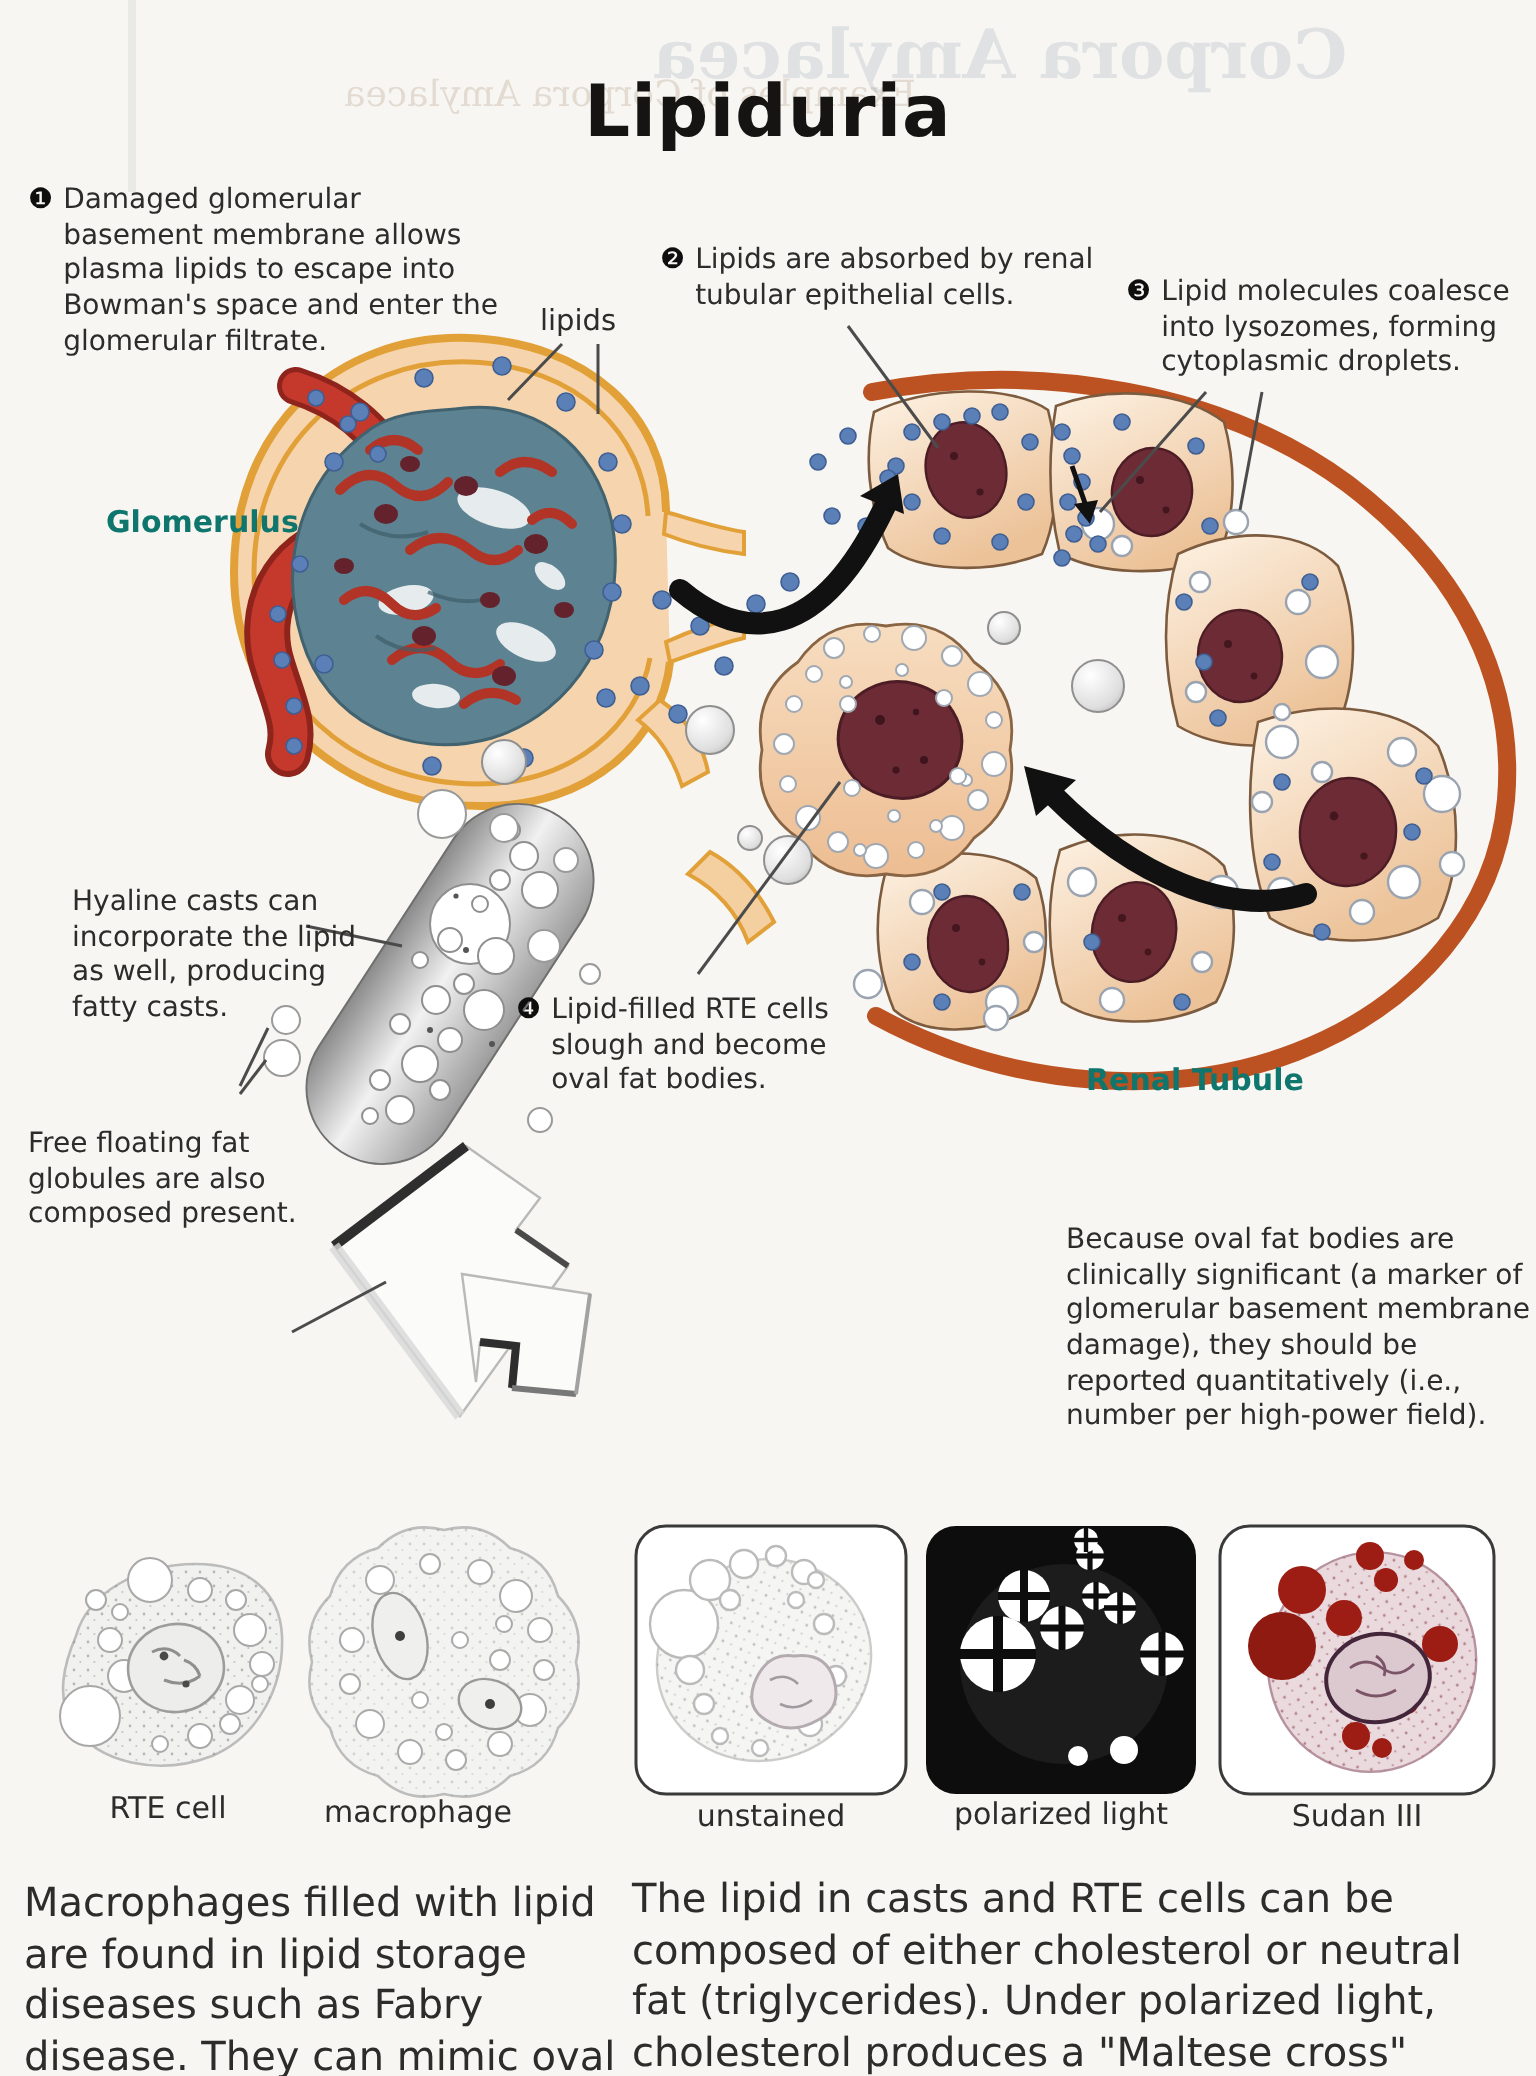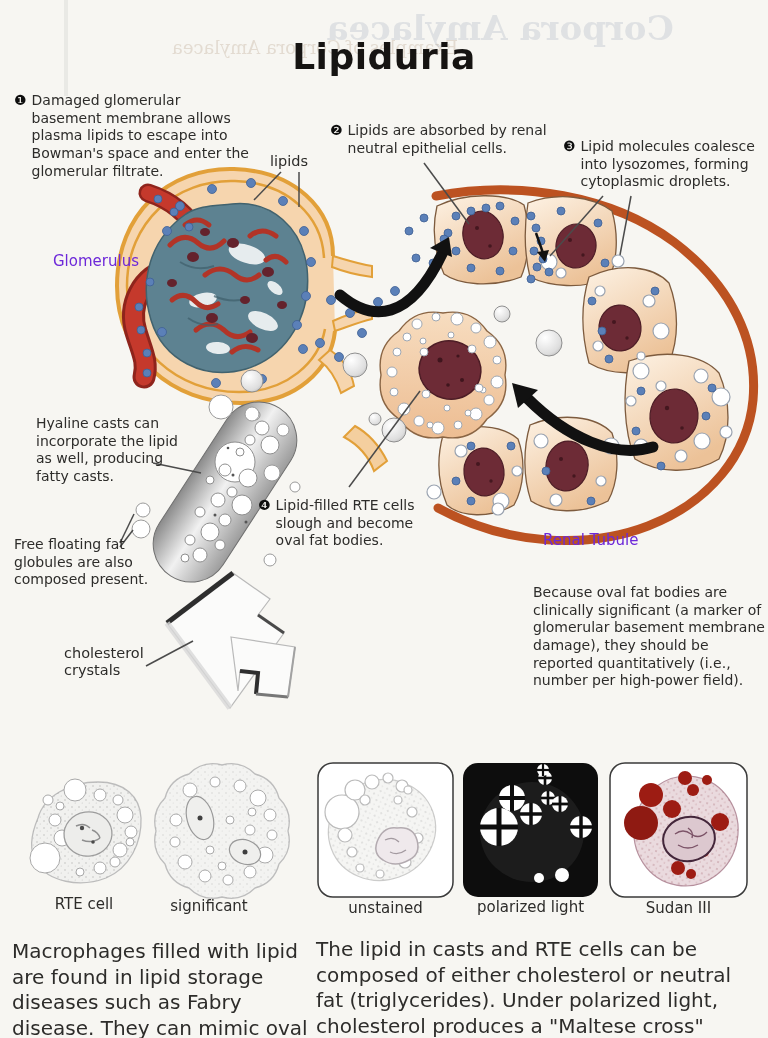--- a/index.html
+++ b/index.html
@@ -4,23 +4,23 @@
 <style>
   html,body{margin:0;padding:0;background:#e8e7e4;}
   .page{position:relative;width:768px;height:1038px;background:#f7f6f2;overflow:hidden;
         font-family:"DejaVu Sans",sans-serif;color:#2d2c2a;}
   .abs{position:absolute;}
   svg.canvas{position:absolute;left:0;top:0;}
   .ghost{transform:scaleX(-1);font-family:"DejaVu Serif",serif;white-space:nowrap;text-align:center;}
   .title{font-size:36px;font-weight:600;letter-spacing:.5px;text-align:center;color:#161412;}
   .step{display:flex;gap:5px;font-size:14px;line-height:1.26;}
   .step .n{flex:0 0 auto;color:#0e0e0e;}
-  .note{font-size:14px;line-height:1.26;}
+  .note{font-size:14px;line-height:1.26;margin-top:28px;}
   .lab{font-size:14.5px;line-height:1.2;}
-  .lab-b{font-size:15px;font-weight:normal;color:#6d28d9;}
+  .lab-b{font-size:15px;font-weight:bold;color:#0f766e;}
   .cap{font-size:15px;text-align:center;}
   .para{font-size:20px;line-height:1.28;}
   .edge-artifact{background:rgba(115,115,122,.10);}
 </style>
 </head>
 <body>
 
 <div class="page">
 
   <div class="abs edge-artifact" style="left:64px;top:0;width:4px;height:96px"></div>
@@ -541,44 +541,43 @@
 
   <div class="abs title" style="left:0;top:36px;width:768px">Lipiduria</div>
 
   <div class="abs step" style="left:14px;top:92px;width:240px">
     <span class="n">❶</span>
     <span>Damaged glomerular basement membrane allows plasma lipids to escape into Bowman's space and enter the glomerular filtrate.</span>
   </div>
 
   <div class="abs step" style="left:330px;top:122px;width:228px">
     <span class="n">❷</span>
-    <span>Lipids are absorbed by renal neutral epithelial cells.</span>
+    <span>Lipids are absorbed by renal tubular epithelial cells.</span>
   </div>
 
   <div class="abs step" style="left:563px;top:138px;width:200px">
     <span class="n">❸</span>
     <span>Lipid molecules coalesce into lysozomes, forming cytoplasmic droplets.</span>
   </div>
 
   <div class="abs step" style="left:258px;top:497px;width:170px">
     <span class="n">❹</span>
     <span>Lipid-filled RTE cells slough and become oval fat bodies.</span>
   </div>
 
   <div class="abs lab" style="left:270px;top:153px">lipids</div>
   <div class="abs lab-b" style="left:53px;top:252px">Glomerulus</div>
   <div class="abs lab-b" style="left:543px;top:531px">Renal Tubule</div>
-  <div class="abs lab" style="left:64px;top:645px;width:92px">cholesterol crystals</div>
 
   <div class="abs note" style="left:36px;top:415px;width:158px">Hyaline casts can incorporate the lipid as well, producing fatty casts.</div>
   <div class="abs note" style="left:14px;top:536px;width:152px">Free floating fat globules are also composed present.</div>
   <div class="abs note" style="left:533px;top:584px;width:237px">Because oval fat bodies are clinically significant (a marker of glomerular basement membrane damage), they should be reported quantitatively (i.e., number per high-power field).</div>
 
   <div class="abs cap" style="left:24px;top:895px;width:120px">RTE cell</div>
-  <div class="abs cap" style="left:139px;top:897px;width:140px">significant</div>
+  <div class="abs cap" style="left:139px;top:897px;width:140px">macrophage</div>
   <div class="abs cap" style="left:318px;top:899px;width:135px">unstained</div>
   <div class="abs cap" style="left:463px;top:898px;width:135px">polarized light</div>
   <div class="abs cap" style="left:610px;top:899px;width:137px">Sudan III</div>
 
   <div class="abs para" style="left:12px;top:939px;width:302px">Macrophages filled with lipid are found in lipid storage diseases such as Fabry disease. They can mimic oval fat bodies and are distinguished by their large size or by immunocytochemical methods.</div>
   <div class="abs para" style="left:316px;top:937px;width:446px">The lipid in casts and RTE cells can be composed of either cholesterol or neutral fat (triglycerides). Under polarized light, cholesterol produces a "Maltese cross" appearance. Both types of fat are positive by Sudan III or IV stains (oil red O stain is negative for cholesterol, positive for triglycerides).</div>
 
 </div>
 
 </body></html>

